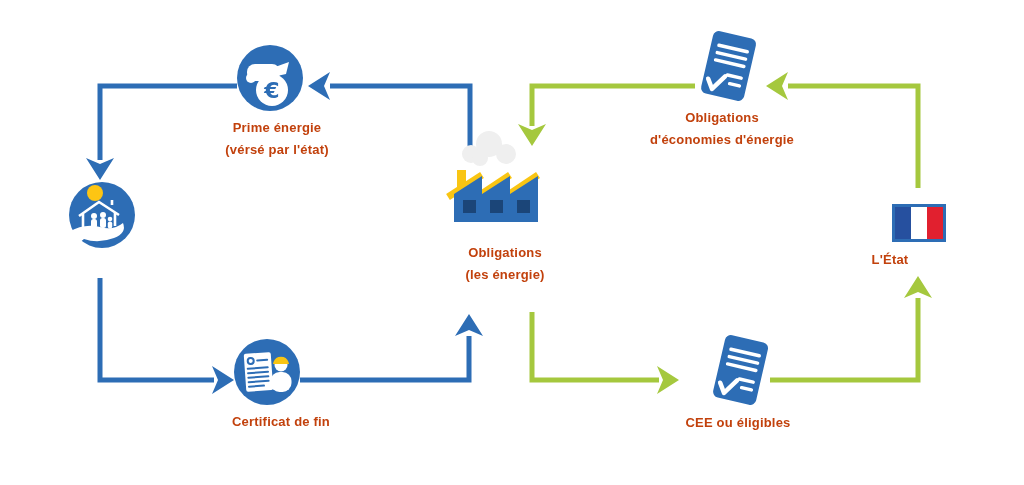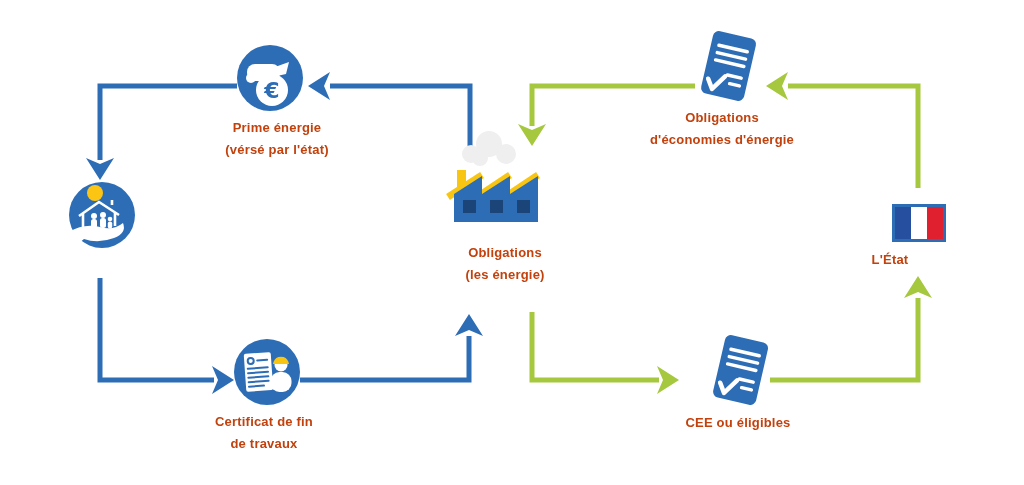--- a/index.html
+++ b/index.html
@@ -104,23 +104,22 @@
         <line x1="14" y1="42.5" x2="34" y2="42.5"></line>
         <line x1="14" y1="47" x2="29" y2="47"></line>
       </g>
     </g>
     <g>
       <circle cx="47" cy="26" r="6.5" fill="#ffffff"></circle>
       <path d="M39.5,23 A8,8 0 0 1 54.5,23 L55,25 L39,25 Z" fill="#f9c513"></path>
       <rect x="36.5" y="33" width="21" height="20" rx="9" fill="#ffffff"></rect>
     </g>
   </svg>
-  <div class="label" style="left:264px;top:411px">
+  <div class="label" style="left:281px;top:411px">
     <span>Certificat de fin</span>
-    <span>de travaux</span>
   </div>
 
   <svg class="abs" style="left:444px;top:128px" width="104" height="108" viewBox="0 0 104 108">
     <g fill="#efefef">
       <circle cx="27" cy="26" r="9"></circle>
       <circle cx="45" cy="16" r="13"></circle>
       <circle cx="62" cy="26" r="10"></circle>
       <circle cx="36" cy="30" r="8"></circle>
     </g>
     <g>

